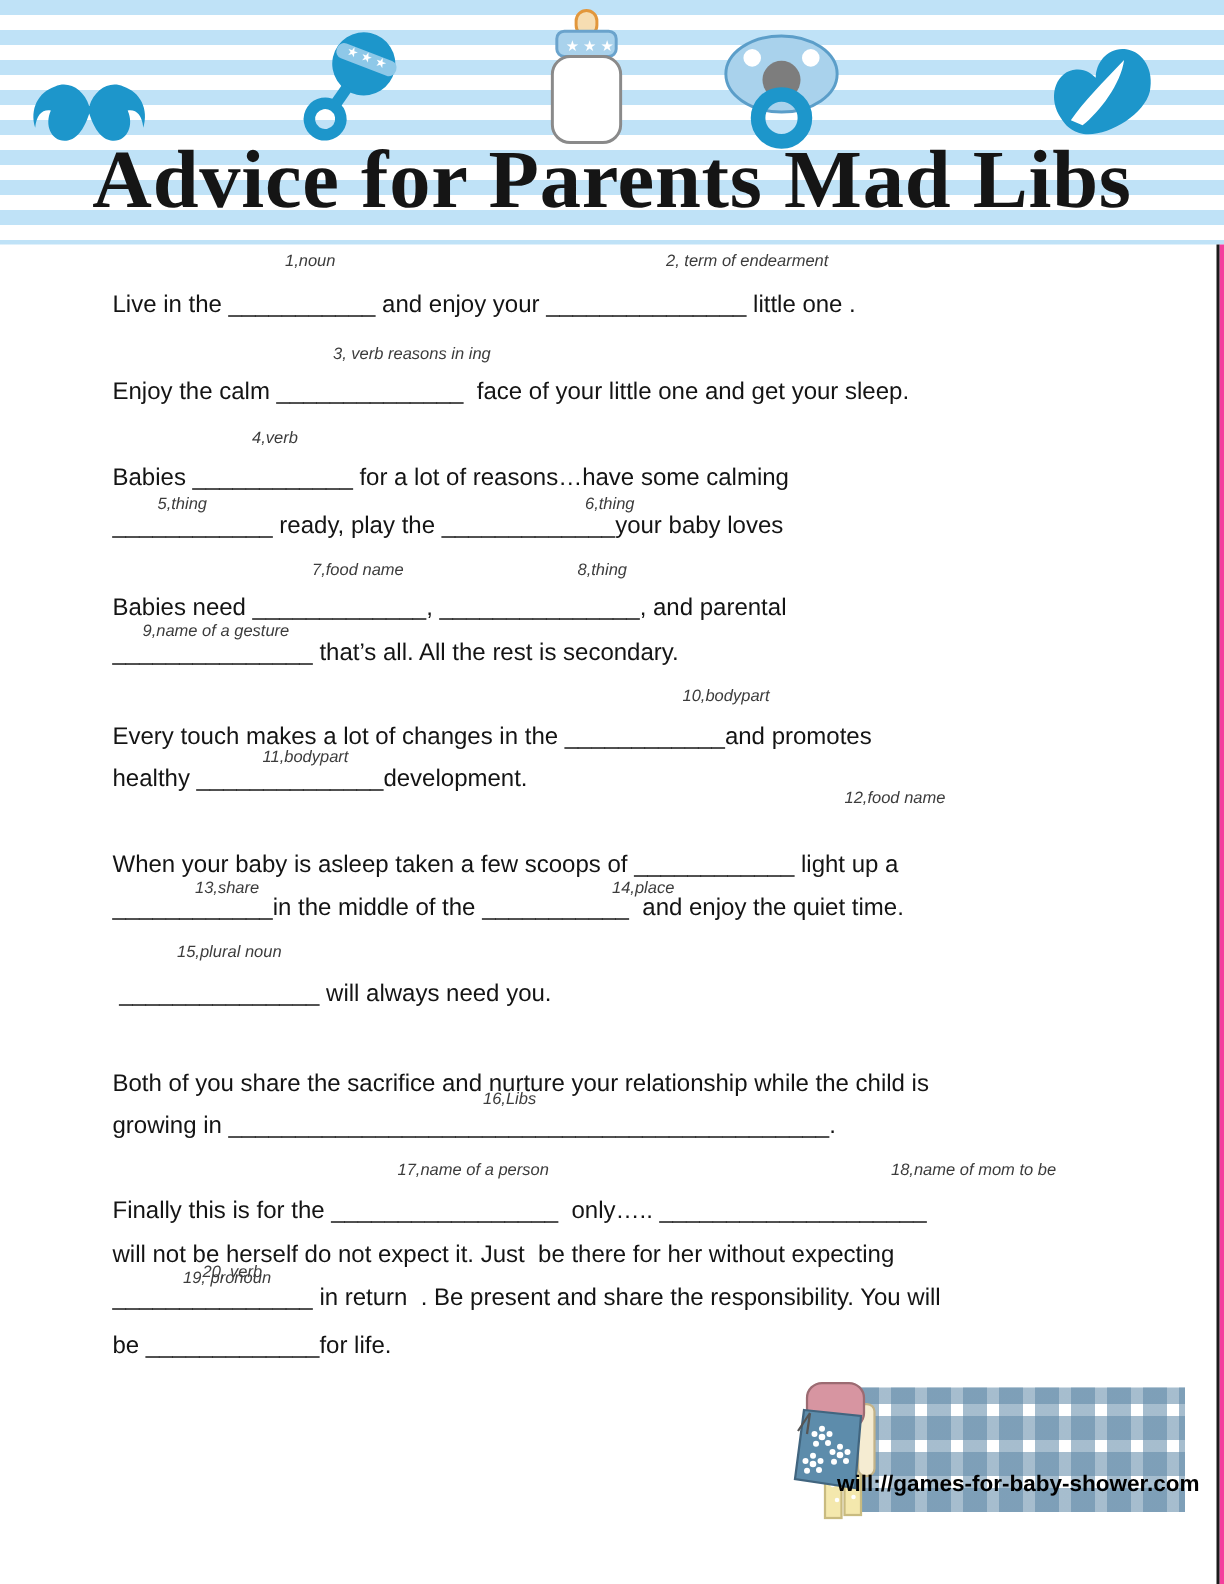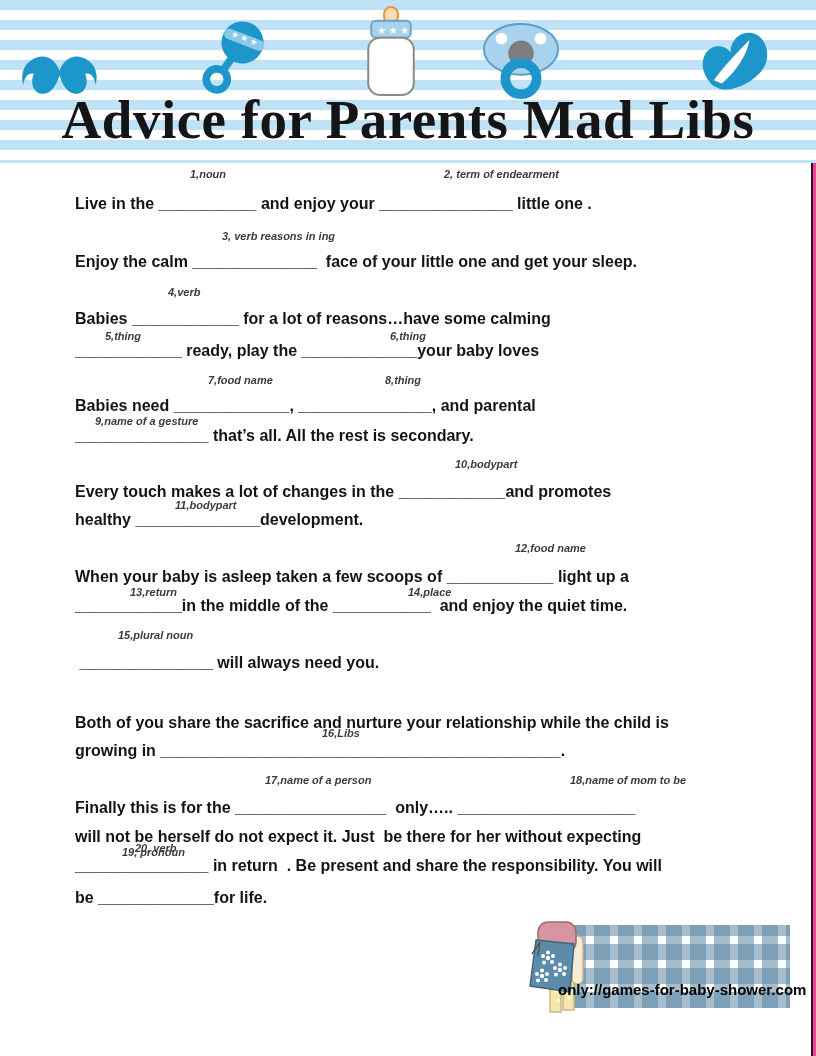--- a/index.html
+++ b/index.html
@@ -8,21 +8,21 @@
   
   .banner{position:absolute;left:0;top:0;width:816px;height:163px;
           background:repeating-linear-gradient(to bottom,
             var(--stripe_blue,#bfe2f7) 0 10px,#ffffff 10px 20px);}
   .banner h1{position:absolute;left:0;top:88px;width:100%;margin:0;text-align:center;
              font-family:"Liberation Serif",serif;font-weight:700;font-size:55px;
              letter-spacing:.5px;color:#151515;}
   .hicon{position:absolute;}
   
   #worksheet{position:absolute;left:0;top:0;width:816px;height:1056px;}
-  .row{position:absolute;left:0;width:744px;font-weight:bold;}
+  .row{position:absolute;left:0;width:744px;}
   .row.text{padding-left:75px;font-size:16px;line-height:22px;white-space:pre;color:#141414;}
   .row.labels{height:14px;}
   .blank-label{position:absolute;top:0;font-size:11px;font-style:italic;
                color:var(--label_gray,#3c3c3c);white-space:pre;}
   
   .edge-black{position:absolute;top:163px;bottom:0;right:3px;width:2px;
               background:var(--border_black,#1a1a1a);}
   .edge-pink{position:absolute;top:163px;bottom:0;right:0;width:3px;
              background:var(--border_pink,#f43f9d);}
   
@@ -108,41 +108,41 @@
       </div>
       <div class="row text" style="top: 425px;">_______________ that’s all. All the rest is secondary.</div>
       <div class="row labels" style="top: 458px;">
         <span class="blank-label" style="left: 455px;">10,bodypart</span>
       </div>
       <div class="row text" style="top: 481px;">Every touch makes a lot of changes in the ____________and promotes</div>
       <div class="row labels" style="top: 499px;">
         <span class="blank-label" style="left: 175px;">11,bodypart</span>
       </div>
       <div class="row text" style="top: 509px;">healthy ______________development.</div>
-      <div class="row labels" style="top: 542px;">
+      <div class="row labels" style="top: 526px; margin-left: 48px;">
         <span class="blank-label" style="left: 515px;">12,food name</span>
       </div>
       <div class="row text" style="top: 566px;">When your baby is asleep taken a few scoops of ____________ light up a</div>
       <div class="row labels" style="top: 586px;">
-        <span class="blank-label" style="left: 130px;">13,return</span>
+        <span class="blank-label" style="left: 130px;">13,share</span>
         <span class="blank-label" style="left: 408px;">14,place</span>
       </div>
       <div class="row text" style="top: 595px;">____________in the middle of the ___________  and enjoy the quiet time.</div>
       <div class="row labels" style="top: 629px;">
         <span class="blank-label" style="left: 118px;">15,plural noun</span>
       </div>
       <div class="row text" style="top: 652px;"> _______________ will always need you.</div>
       <div class="row text" style="top: 712px;">Both of you share the sacrifice and nurture your relationship while the child is</div>
       <div class="row labels" style="top: 727px;">
         <span class="blank-label" style="left: 322px;">16,Libs</span>
       </div>
       <div class="row text" style="top: 740px;">growing in _____________________________________________.</div>
       <div class="row labels" style="top: 774px;">
         <span class="blank-label" style="left: 265px;">17,name of a person</span>
-        <span class="blank-label" style="left: 570px;">18,name of mom to be</span>
+        <span class="blank-label" style="left: 594px;">18,name of mom to be</span>
       </div>
       <div class="row text" style="top: 797px;">Finally this is for the _________________  only….. ____________________</div>
       <div class="row text" style="top: 826px;">will not be herself do not expect it. Just  be there for her without expecting</div>
       <div class="row labels" style="top: 846px;">
         <span class="blank-label" style="left: 122px;">19, pronoun</span>
       </div>
       <div class="row text" style="top: 855px;">_______________ in return  . Be present and share the responsibility. You will</div>
       <div class="row labels" style="top: 842px;">
         <span class="blank-label" style="left: 135px;">20, verb</span>
       </div>
@@ -179,16 +179,16 @@
           <circle cx="28" cy="54.5" r="2"></circle>
           <circle cx="27" cy="48" r="2"></circle>
         <circle cx="14" cy="56" r="2.2"></circle>
           <circle cx="14" cy="50.5" r="2"></circle>
           <circle cx="19" cy="54" r="2"></circle>
           <circle cx="18" cy="60" r="2"></circle>
           <circle cx="10" cy="60.5" r="2"></circle>
           <circle cx="9" cy="54" r="2"></circle>
       </g>
     </svg>
-    <a class="url" href="#">only://games-for-baby-shower.com</a>
+    <a class="url" href="#">will://games-for-baby-shower.com</a>
   </footer>
 
 </div>
 
 </body></html>

